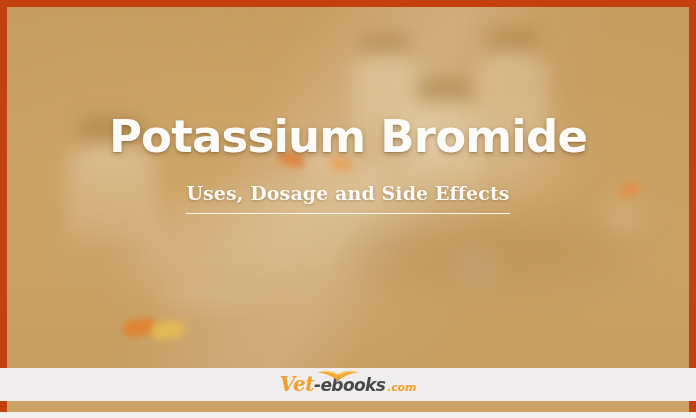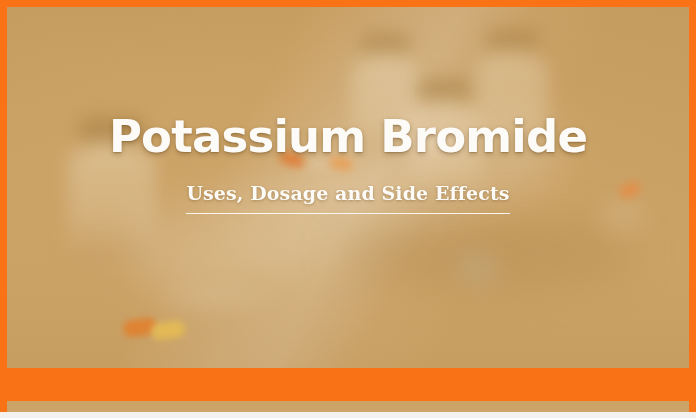--- a/index.html
+++ b/index.html
@@ -11,21 +11,21 @@
     width: 696px;
     height: 418px;
     overflow: hidden;
     font-family: "Liberation Sans", sans-serif;
   }
 
   .page {
     position: relative;
     width: 696px;
     height: 418px;
-    background: #f97316;
+    background: #c2410c;
     box-sizing: border-box;
     text-align: center;
   }
 
   
   .hero {
     position: absolute;
     left: 7px;
     top: 7px;
     width: 682px;
@@ -263,17 +263,35 @@
     <div class="hero-scrim"></div>
 
     <div class="hero-text">
       <h1 class="hero-title">Potassium Bromide</h1>
       <div class="hero-subtitle-wrap">
         <span class="hero-subtitle">Uses, Dosage and Side Effects</span>
       </div>
     </div>
   </div>
 
+  <div class="footer">
+    <div class="logo">
+
+      <span class="logo-book">
+        <svg width="44" height="13" viewBox="0 0 44 13" xmlns="http://www.w3.org/2000/svg">
+          <path d="M22 12.2 C16.5 6.8 8.5 4.2 1 3.6 C6.5 2.2 15 2.6 22 6.4 Z" fill="#f4a72b"></path>
+          <path d="M22 12.2 C27.5 6.8 35.5 4.2 43 3.6 C37.5 2.2 29 2.6 22 6.4 Z" fill="#f4a72b"></path>
+          <path d="M22 12.6 C16.8 8.4 9.2 6.6 2.2 6.2 C8.2 6.6 16.2 8.6 22 12.6 Z" fill="#e0e0e0"></path>
+          <path d="M21.1 6.0 h1.8 v6.6 h-1.8 z" fill="#d8a43a"></path>
+          <path d="M2 3.4 C8.5 0.8 16.5 1.2 22 5.2 C27.5 1.2 35.5 0.8 42 3.4 C35 1.6 27 2.4 22 6.6 C17 2.4 9 1.6 2 3.4 Z" fill="#f9c25e"></path>
+        </svg>
+      </span>
+
+      <span class="logo-vet">Vet</span>
+      <span class="logo-ebooks">-ebooks</span>
+      <span class="logo-com">.com</span>
+    </div>
+  </div>
 
   <div class="accent-bar"></div>
   <div class="bottom-edge"></div>
 
 </div>
 
 </body></html>

